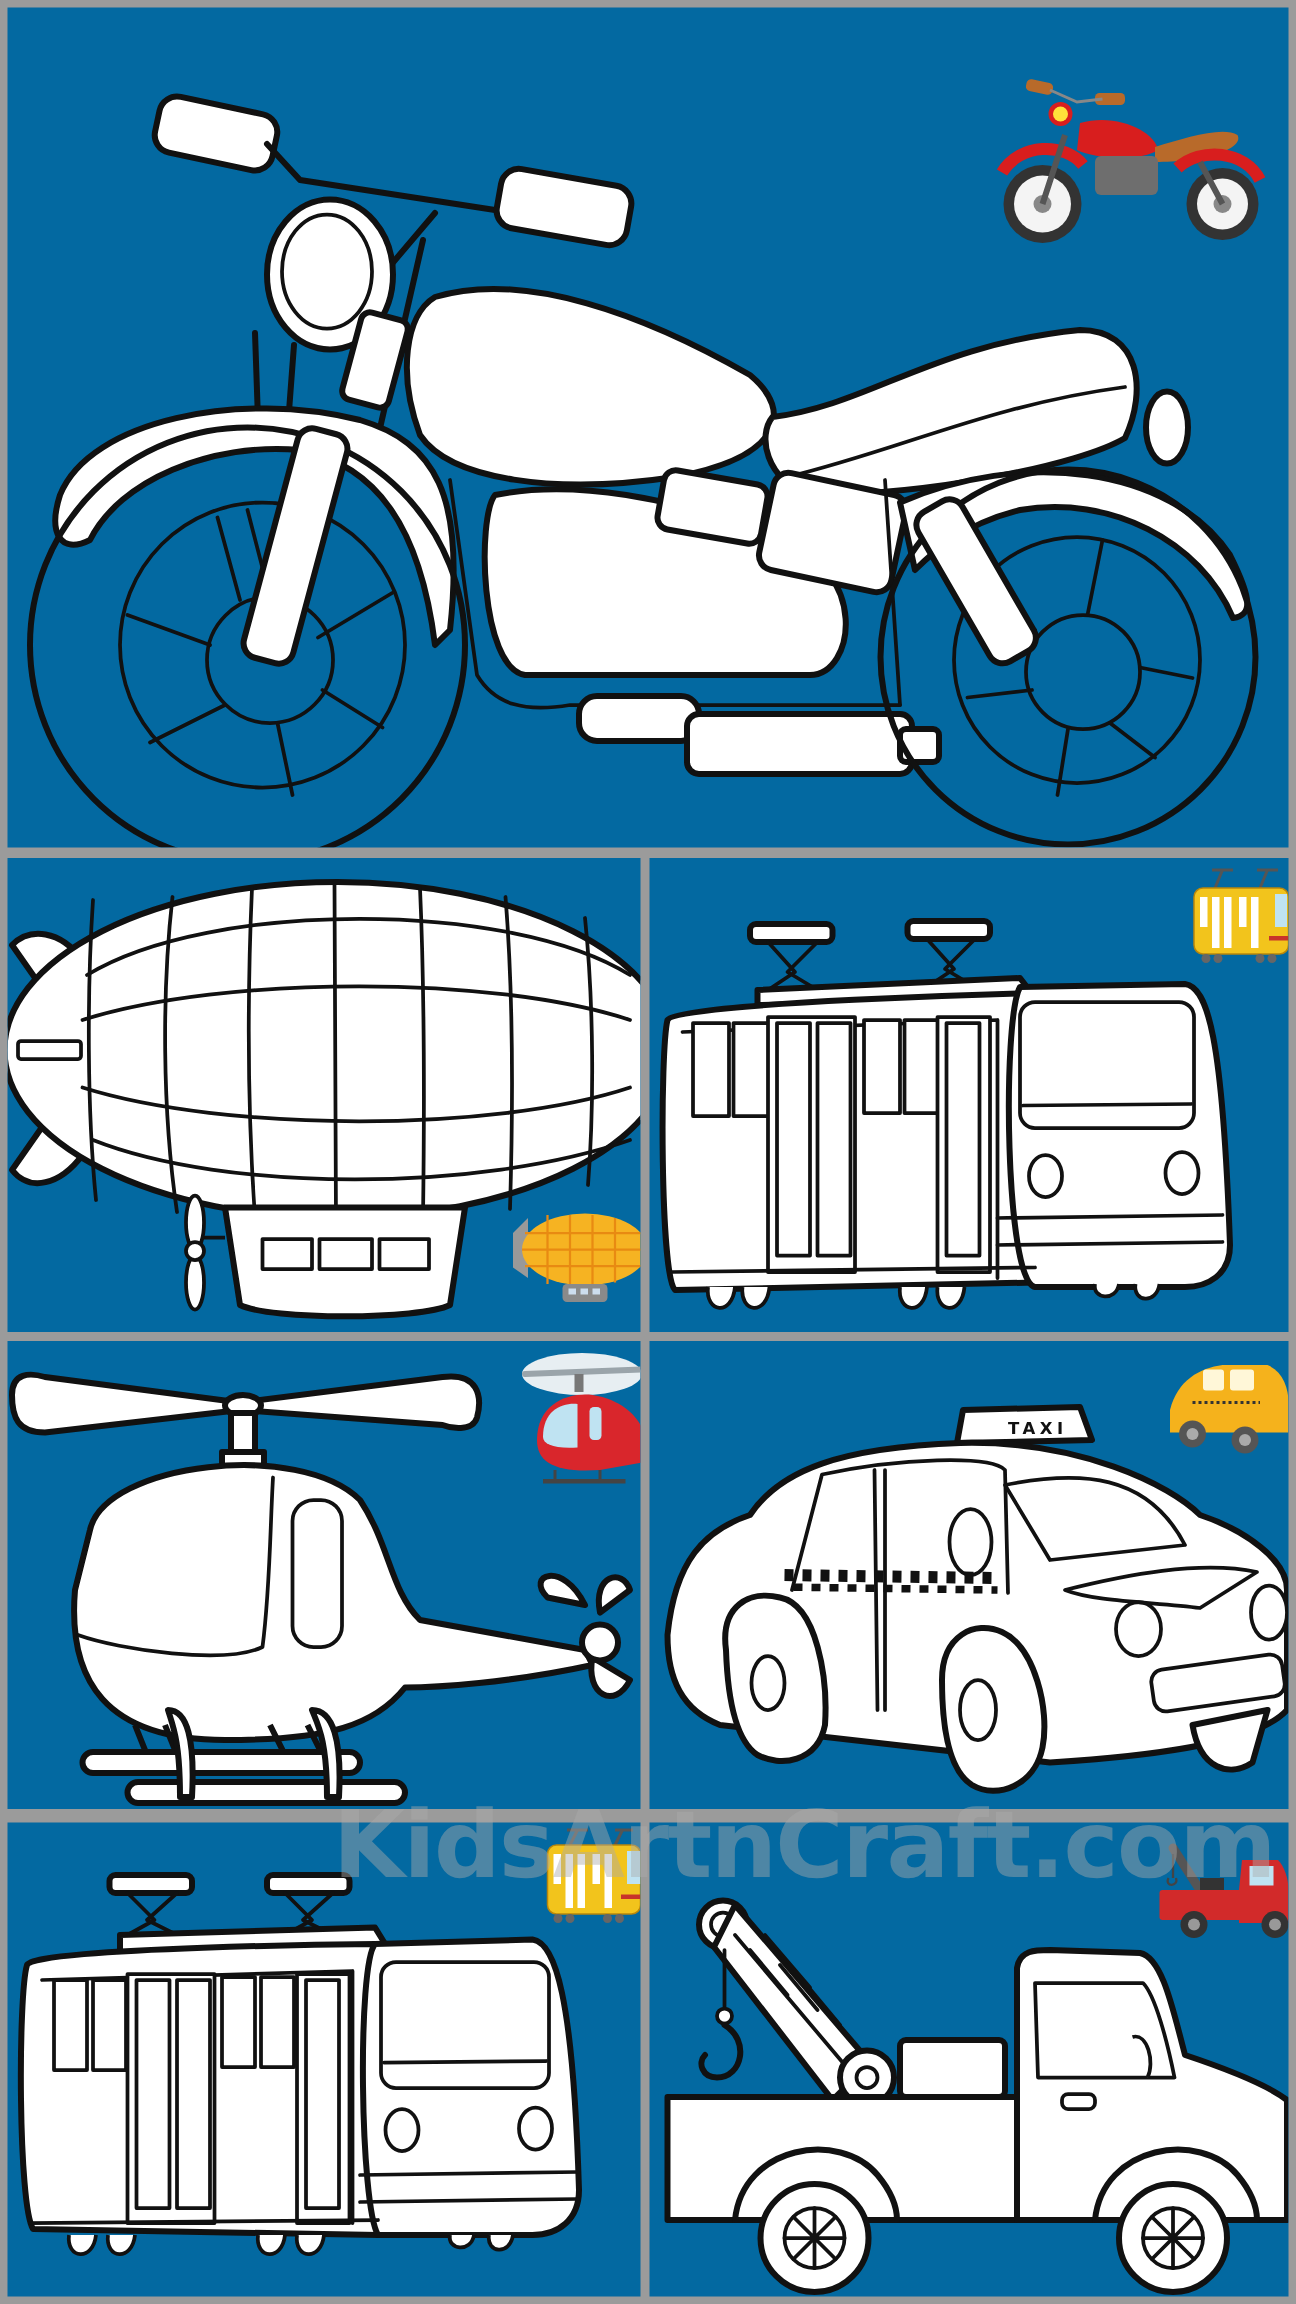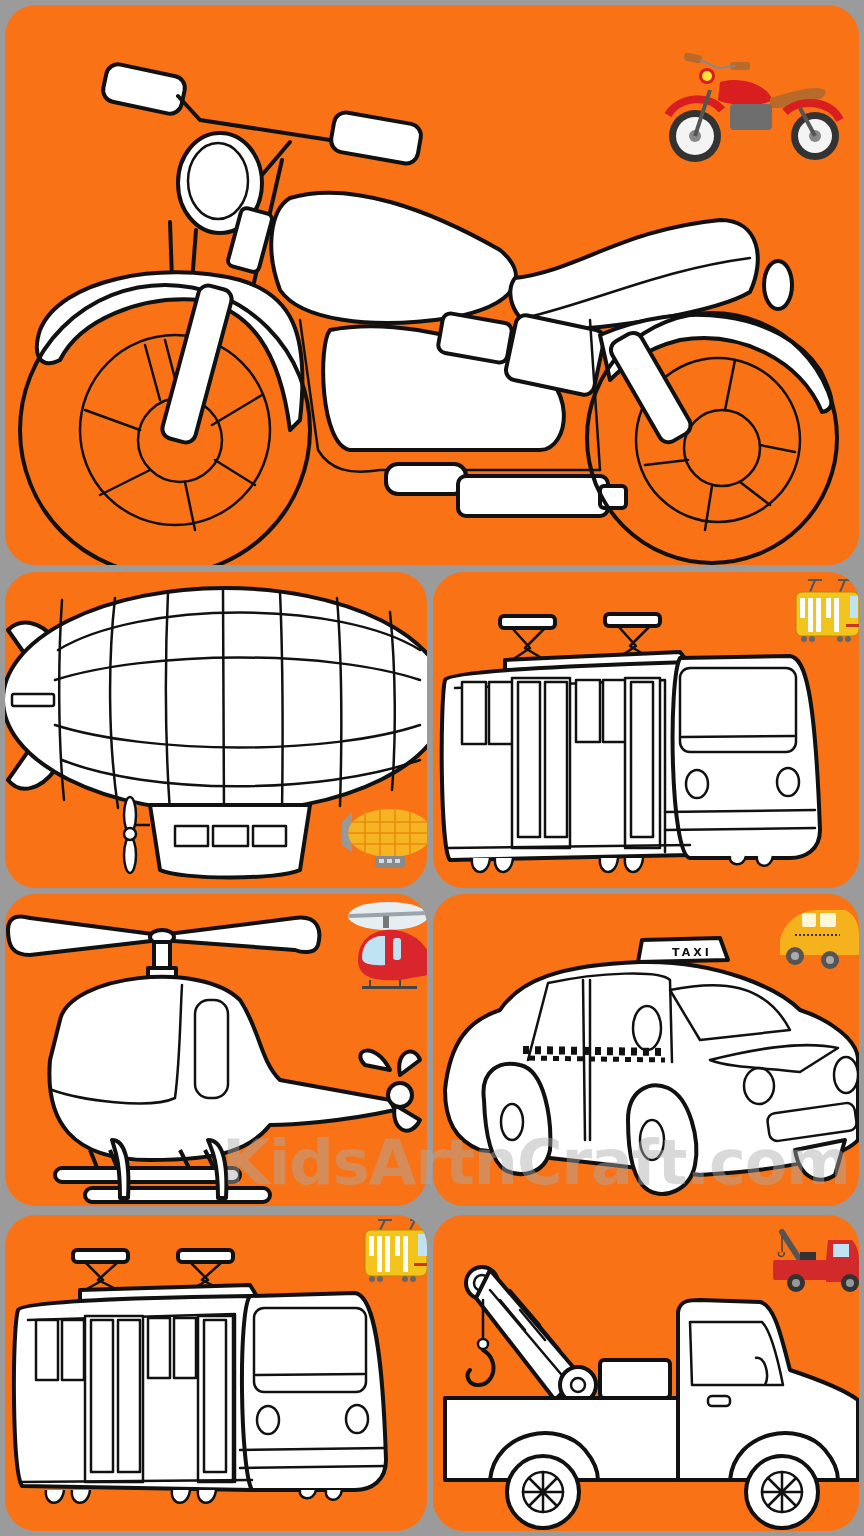--- a/index.html
+++ b/index.html
@@ -1,23 +1,23 @@
 <!DOCTYPE html>
 <html><head>
 <meta charset="utf-8">
 <style>
   html, body { margin:0; padding:0; background:#9b9b9b; }
   body { width:864px; height:1536px; position:relative; overflow:hidden; font-family:"Liberation Sans", sans-serif; }
-  .panel { position:absolute; background:#f97316; overflow:hidden;border-radius:31px; }
+  .panel { position:absolute; background:#0369a1; overflow:hidden; }
   .panel svg { position:absolute; left:0; top:0; }
   .ln { fill:none; stroke:#111; stroke-width:4; stroke-linecap:round; stroke-linejoin:round; }
   .lt { fill:none; stroke:#111; stroke-width:2.5; stroke-linecap:round; stroke-linejoin:round; }
   .wh { fill:#fff; stroke:#111; stroke-width:4; stroke-linejoin:round; }
   .wt { fill:#fff; stroke:#111; stroke-width:2.5; stroke-linejoin:round; }
-  .watermark { position:absolute; left:222px; top:1126px; font-family:"DejaVu Sans", sans-serif; font-weight:bold; font-size:62px; color:rgba(170,170,170,0.45); letter-spacing:-1px; pointer-events:none; white-space:nowrap; }
+  .watermark { position:absolute; left:222px; top:1193px; font-family:"DejaVu Sans", sans-serif; font-weight:bold; font-size:62px; color:rgba(170,170,170,0.45); letter-spacing:-1px; pointer-events:none; white-space:nowrap; }
   .taxi-sign { font-family:"DejaVu Sans", sans-serif; font-weight:bold; font-size:11px; letter-spacing:3px; fill:#111; }
 </style>
 </head>
 <body>
 
 <div class="panel" style="left:5px; top:5px; width:854px; height:560px;">
   <svg width="854" height="560" viewBox="5 5 854 560">
 
     <rect class="wh" x="104" y="70" width="80" height="38" rx="12" transform="rotate(12 144 89)"></rect>
     <path class="ln" d="M178 96 L200 120 L330 140"></path>

